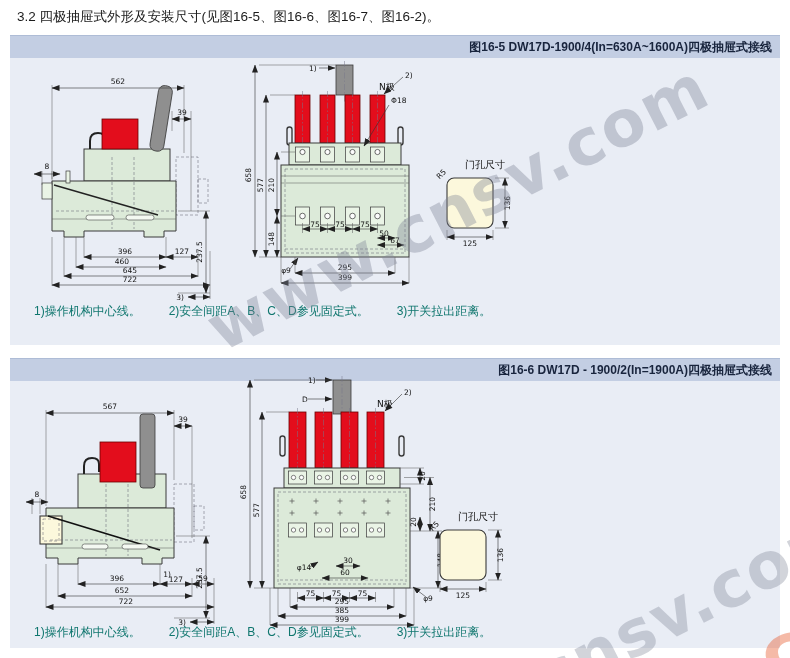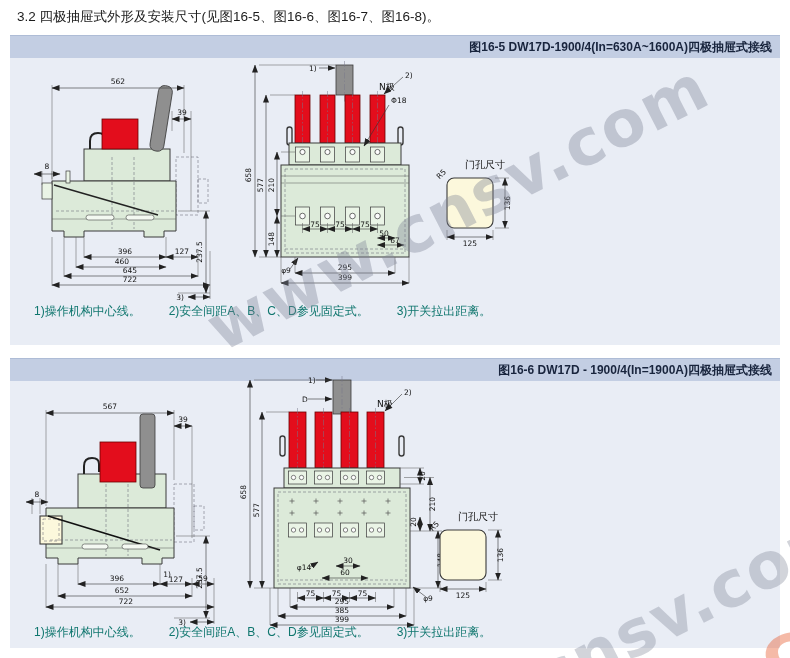--- a/index.html
+++ b/index.html
@@ -40,21 +40,21 @@
 <div id="stage">
 
   <svg width="0" height="0" style="position:absolute" aria-hidden="true">
     <defs>
       <marker id="ar" viewBox="0 0 8 6" refX="7.5" refY="3" markerWidth="8" markerHeight="6" orient="auto-start-reverse" markerUnits="userSpaceOnUse">
         <path d="M0,0 L8,3 L0,6 Z" fill="#222"></path>
       </marker>
     </defs>
   </svg>
 
-  <div class="page-title">3.2 四极抽屉式外形及安装尺寸(见图16-5、图16-6、图16-7、图16-8)。</div>
+  <div class="page-title">3.2 四极抽屉式外形及安装尺寸(见图16-5、图16-6、图16-7、图16-2)。</div>
 
   <div class="panel" id="panel1">
     <div class="panel-header">
       <span>图16-5 DW17D-1900/4(In=630A~1600A)四极抽屉式接线</span>
     </div>
 
     <svg class="drw" style="left:16px;top:26px" width="228" height="244" viewBox="0 0 228 244">
       <g>
         <rect class="dsh" x="150" y="96" width="22" height="58"></rect>
         <rect class="dsh" x="172" y="118" width="10" height="24"></rect>
@@ -217,21 +217,21 @@
 
     <div class="notes-row">
       <span>1)操作机构中心线。</span>
       <span>2)安全间距A、B、C、D参见固定式。</span>
       <span>3)开关拉出距离。</span>
     </div>
   </div>
 
   <div class="panel" id="panel2">
     <div class="panel-header">
-      <span>图16-6 DW17D - 1900/4(In=1900A)四极抽屉式接线</span>
+      <span>图16-6 DW17D - 1900/2(In=1900A)四极抽屉式接线</span>
     </div>
 
     <svg class="drw" style="left:12px;top:30px" width="232" height="248" viewBox="0 0 232 248">
       <g>
         <rect class="dsh" x="152" y="96" width="20" height="58"></rect>
         <rect class="dsh" x="172" y="118" width="10" height="24"></rect>
         <rect class="body" x="56" y="86" width="88" height="34"></rect>
         <polygon class="body" points="24,120 152,120 152,170 140,170 140,176 120,176 120,170 56,170 56,176 36,176 36,170 24,170"></polygon>
         <rect class="cream" x="18" y="128" width="22" height="28"></rect>
         <rect class="dsh" x="21" y="131" width="16" height="22"></rect>

